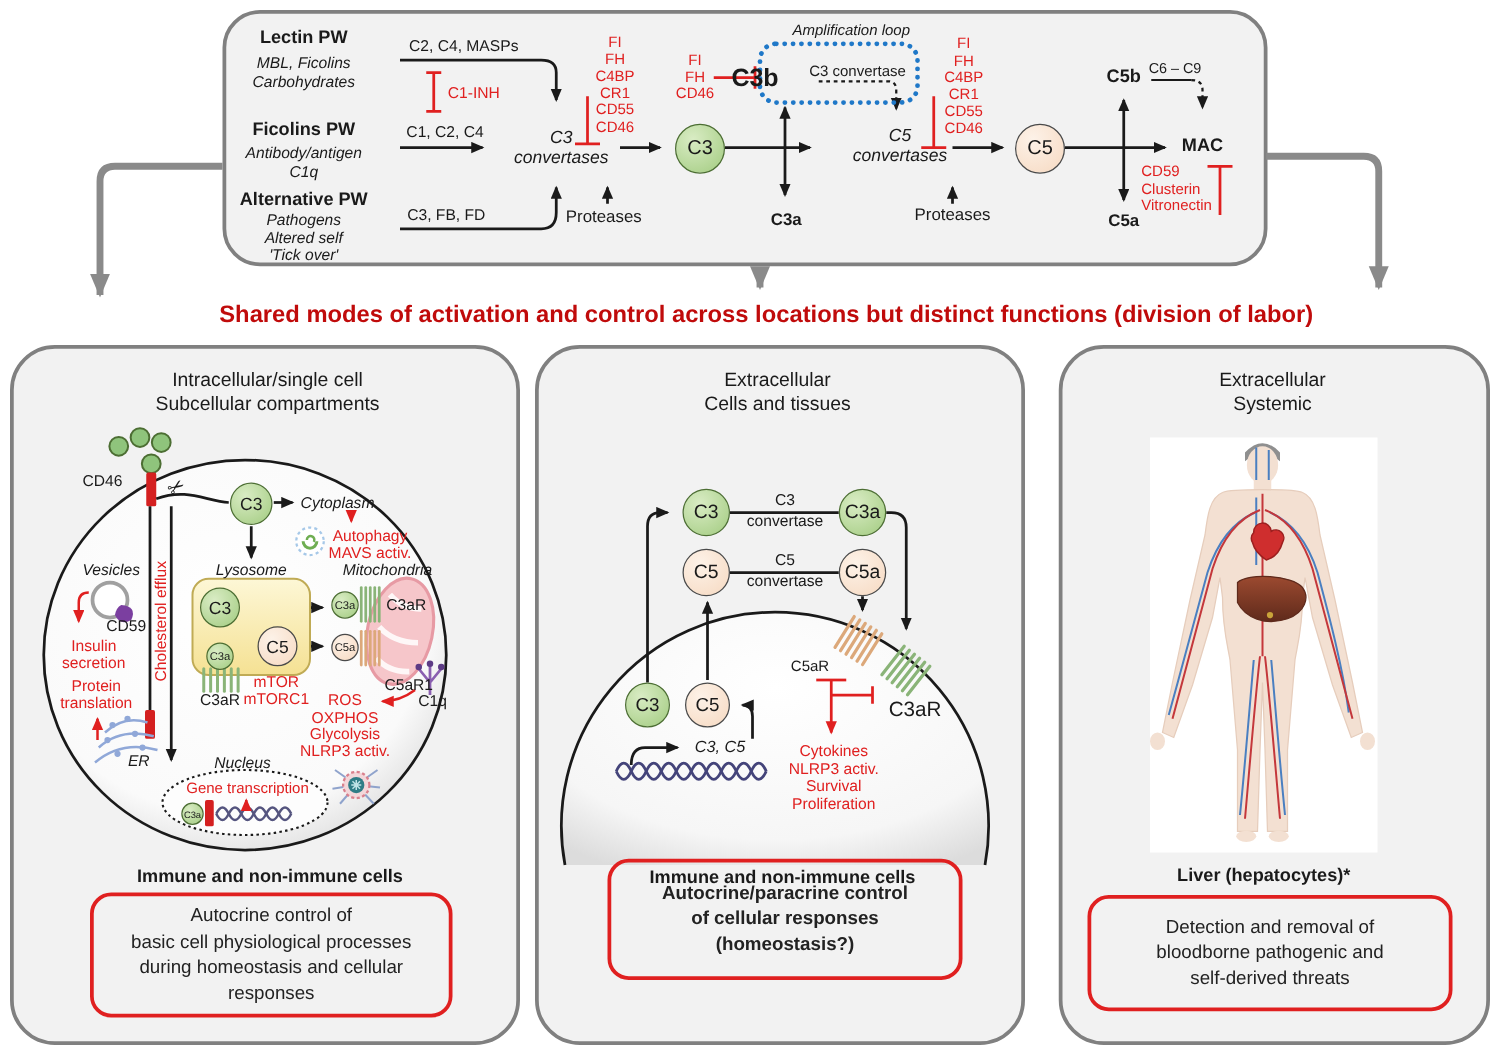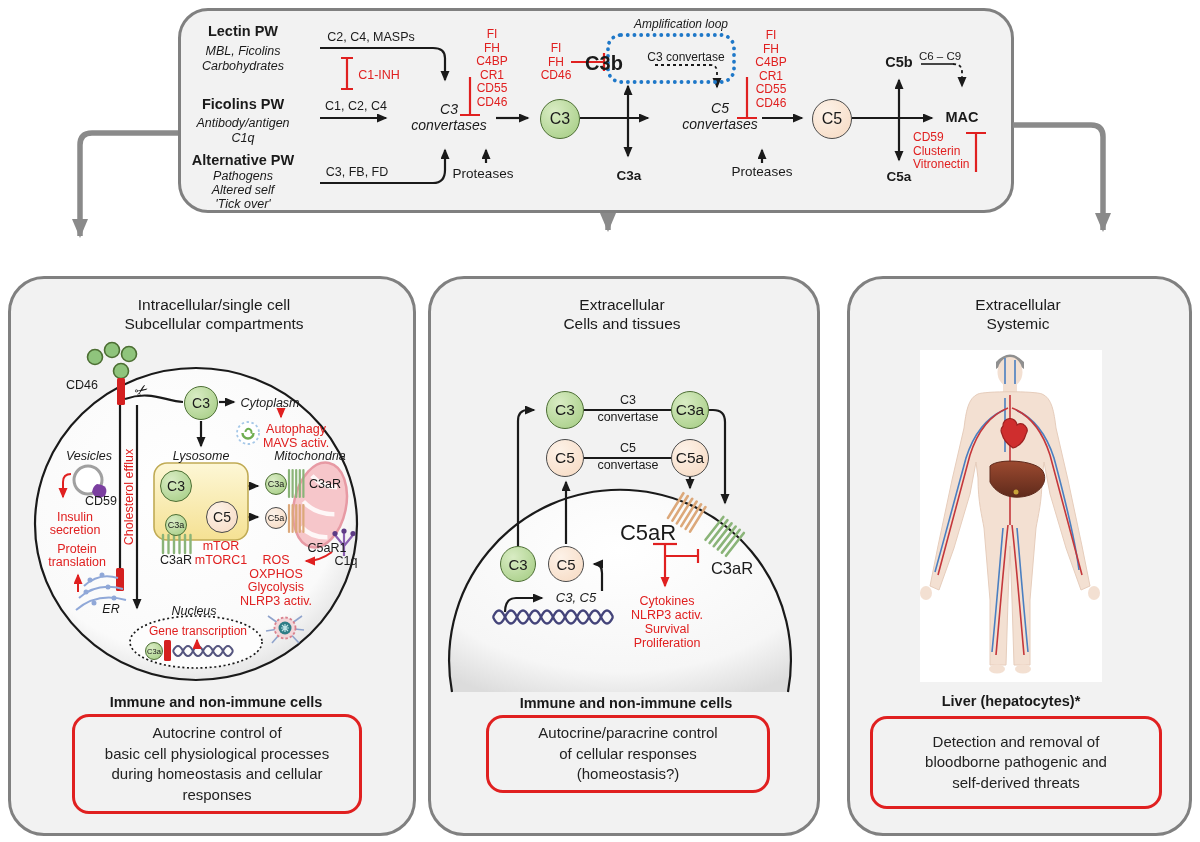--- a/index.html
+++ b/index.html
@@ -285,20 +285,21 @@
         <path d="M1012,408 C1030,415 1042,430 1050,455 C1058,485 1070,530 1082,575"></path>
         <path d="M1008,525 C1004,560 1000,610 996,655"></path>
         <path d="M1012,525 C1016,560 1020,610 1024,655"></path>
       </g>
       <path d="M1003,426 a7,7 0 0 1 14,-1 a6.5,6.5 0 0 1 9,9 q-3,11 -13,14 q-9,-6 -11,-14 a7,7 0 0 1 1,-8 Z" fill="#cf2e2e" stroke="#9c1f1f" stroke-width="1.2"></path>
       <path d="M990,466 C998,458 1034,460 1042,470 C1048,478 1044,490 1030,495 C1012,501 996,494 990,482 Z" fill="url(#gLiv)" stroke="#5e2a1c" stroke-width="1"></path>
       <circle cx="1016" cy="492" r="2.5" fill="#c9a43a"></circle>
     </g>
   </svg>
 
+  <div class="t banner" style="left:613px;top:253px;">Shared modes of activation and control across locations but distinct functions (division of labor)</div>
 
   <div class="t b" style="left:243px;top:31px;font-size:14.5px;">Lectin PW</div>
   <div class="t i" style="left:243px;top:58px;">MBL, Ficolins
 Carbohydrates</div>
   <div class="t b" style="left:243px;top:104px;font-size:14.5px;">Ficolins PW</div>
   <div class="t i" style="left:243px;top:130px;">Antibody/antigen
 C1q</div>
   <div class="t b" style="left:243px;top:160px;font-size:14.5px;">Alternative PW</div>
   <div class="t i" style="left:243px;top:190px;line-height:14px;">Pathogens
 Altered self
@@ -402,28 +403,28 @@
       <span>C3a</span>
     </div>
 
   <div class="t ptitle" style="left:622px;top:314px;">Extracellular
 Cells and tissues</div>
   <div class="t" style="left:628px;top:409px;line-height:17px;">C3
 convertase</div>
   <div class="t" style="left:628px;top:457px;line-height:17px;">C5
 convertase</div>
   <div class="t i" style="left:576px;top:598px;font-size:13px;">C3, C5</div>
-  <div class="t" style="left:648px;top:533px;font-size:22px;">C5aR</div>
+  <div class="t" style="left:648px;top:533px;font-size:12px;">C5aR</div>
   <div class="t" style="left:732px;top:568px;font-size:16.5px;">C3aR</div>
   <div class="t r" style="left:667px;top:622px;line-height:14px;">Cytokines
 NLRP3 activ.
 Survival
 Proliferation</div>
   <div class="t cells" style="left:626px;top:703px;">Immune and non-immune cells</div>
-  <div class="obox" style="left:486px;top:715px;width:284px;height:78px;">Autocrine/paracrine control
+  <div class="obox" style="left:486px;top:687px;width:284px;height:97px;font-weight:bold;">Autocrine/paracrine control
 of cellular responses
 (homeostasis?)</div>
   <div class="circ green" style="left:546px;top:391px;width:38px;height:38px;font-size:15.5px;">
       <span>C3</span>
     </div>
   <div class="circ green" style="left:671px;top:391px;width:38px;height:38px;font-size:15.5px;">
       <span>C3a</span>
     </div>
   <div class="circ peach" style="left:546px;top:439px;width:38px;height:38px;font-size:15.5px;">
       <span>C5</span>

